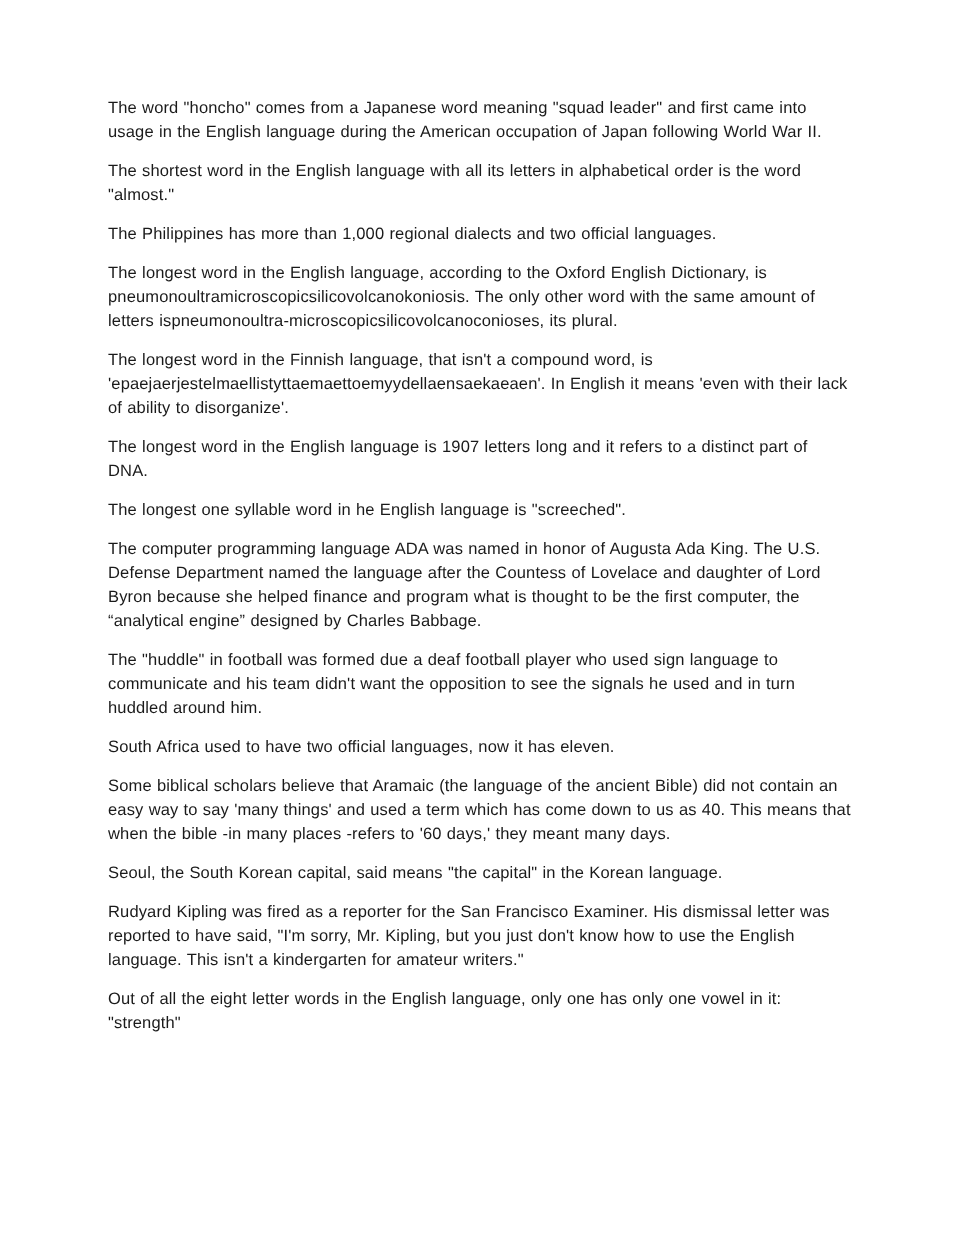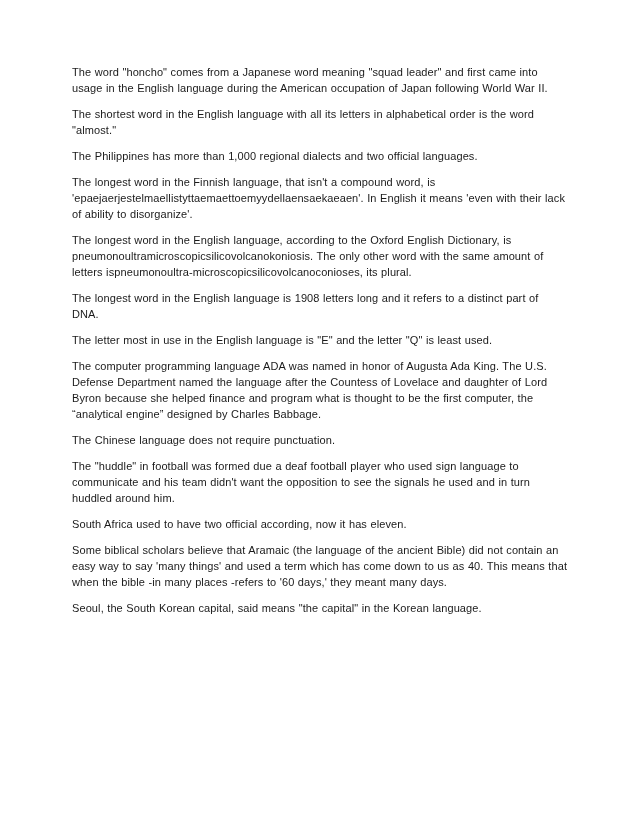--- a/index.html
+++ b/index.html
@@ -26,24 +26,25 @@
   }
 </style>
 </head>
 <body>
 
 <div class="page">
   <div class="doc-body">
     <p>The word "honcho" comes from a Japanese word meaning "squad leader" and first came into usage in the English language during the American occupation of Japan following World War II.</p>
     <p>The shortest word in the English language with all its letters in alphabetical order is the word "almost."</p>
     <p>The Philippines has more than 1,000 regional dialects and two official languages.</p>
+    <p>The longest word in the English language, according to the Oxford English Dictionary, is pneumonoultramicroscopicsilicovolcanokoniosis. The only other word with the same amount of letters ispneumonoultra-microscopicsilicovolcanoconioses, its plural.</p>
     <p>The longest word in the Finnish language, that isn't a compound word, is 'epaejaerjestelmaellistyttaemaettoemyydellaensaekaeaen'. In English it means 'even with their lack of ability to disorganize'.</p>
-    <p>The longest word in the English language, according to the Oxford English Dictionary, is pneumonoultramicroscopicsilicovolcanokoniosis. The only other word with the same amount of letters ispneumonoultra-microscopicsilicovolcanoconioses, its plural.</p>
-    <p>The longest word in the English language is 1908 letters long and it refers to a distinct part of DNA.</p>
-    <p>The letter most in use in the English language is "E" and the letter "Q" is least used.</p>
+    <p>The longest word in the English language is 1907 letters long and it refers to a distinct part of DNA.</p>
+    <p>The longest one syllable word in he English language is "screeched".</p>
     <p>The computer programming language ADA was named in honor of Augusta Ada King. The U.S. Defense Department named the language after the Countess of Lovelace and daughter of Lord Byron because she helped finance and program what is thought to be the first computer, the “analytical engine” designed by Charles Babbage.</p>
-    <p>The Chinese language does not require punctuation.</p>
     <p>The "huddle" in football was formed due a deaf football player who used sign language to communicate and his team didn't want the opposition to see the signals he used and in turn huddled around him.</p>
-    <p>South Africa used to have two official according, now it has eleven.</p>
+    <p>South Africa used to have two official languages, now it has eleven.</p>
     <p>Some biblical scholars believe that Aramaic (the language of the ancient Bible) did not contain an easy way to say 'many things' and used a term which has come down to us as 40. This means that when the bible -in many places -refers to '60 days,' they meant many days.</p>
     <p>Seoul, the South Korean capital, said means "the capital" in the Korean language.</p>
+    <p>Rudyard Kipling was fired as a reporter for the San Francisco Examiner. His dismissal letter was reported to have said, "I'm sorry, Mr. Kipling, but you just don't know how to use the English language. This isn't a kindergarten for amateur writers."</p>
+    <p>Out of all the eight letter words in the English language, only one has only one vowel in it: "strength"</p>
   </div>
 </div>
 
 </body></html>

